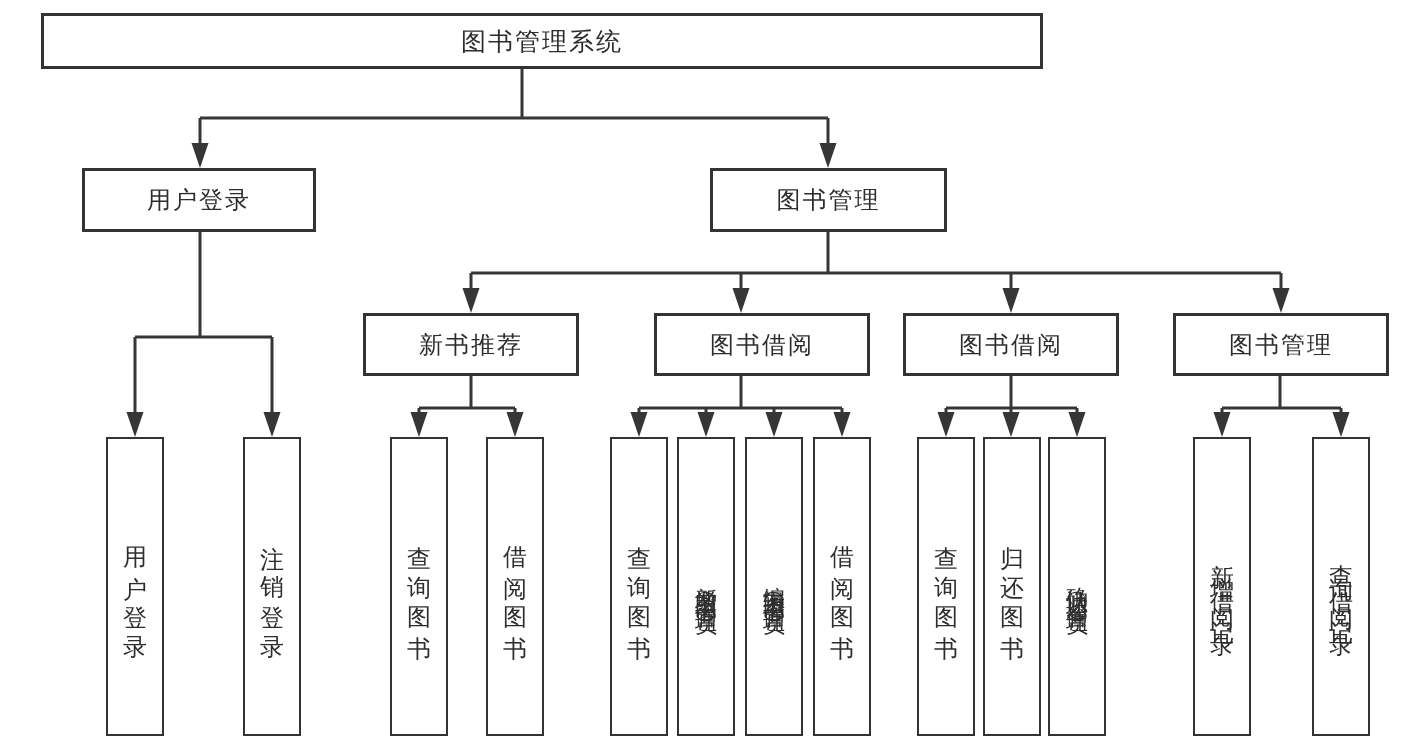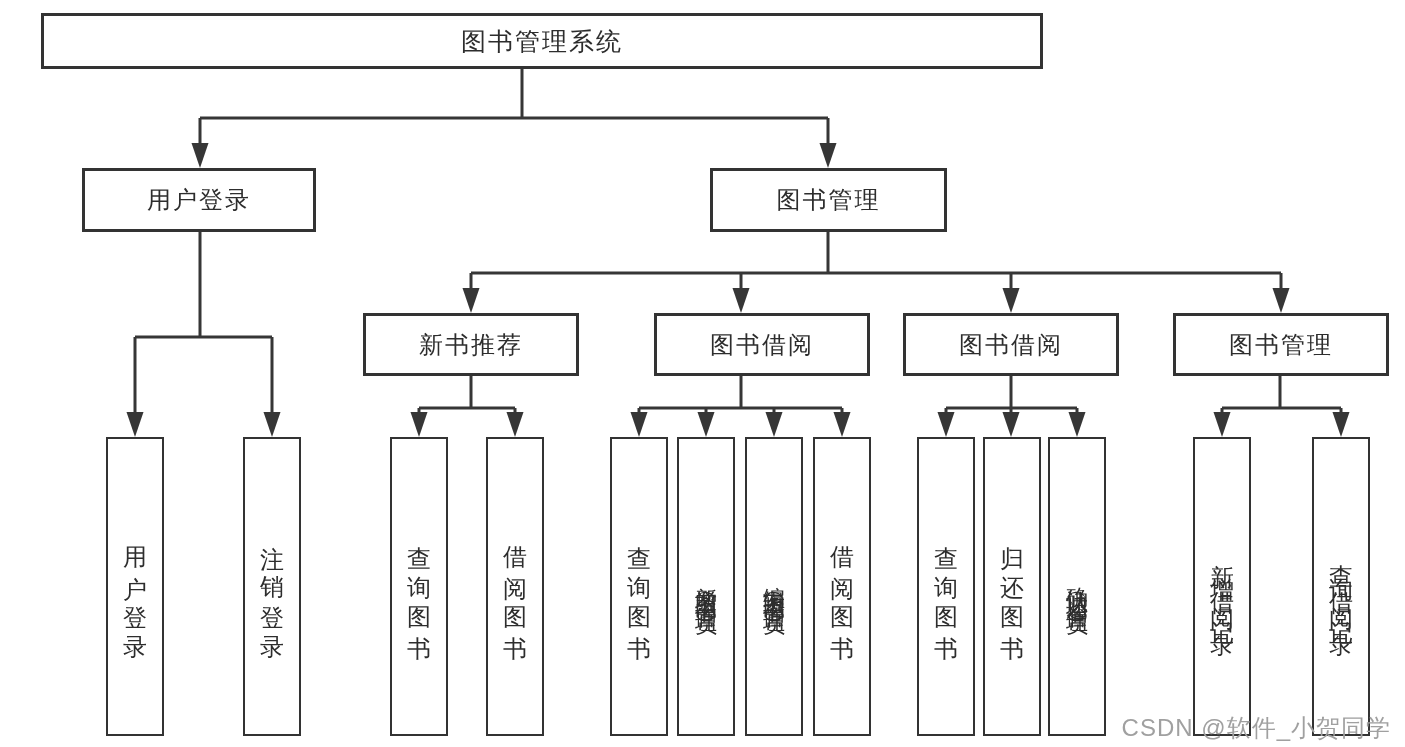--- a/index.html
+++ b/index.html
@@ -149,15 +149,14 @@
     <span class="vlabel sp-tight">确认归还（管理员）</span>
   </div>
 
   <div class="node leaf" style="left:1193px;top:437px;width:58px;height:299px">
     <span class="vlabel sp-mid">新增借阅记录</span>
   </div>
   <div class="node leaf" style="left:1312px;top:437px;width:58px;height:299px">
     <span class="vlabel sp-mid">查询借阅记录</span>
   </div>
 
-  <div class="watermark">CSDN @软件_小贺同学</div>
 
 </div>
 
 </body></html>

